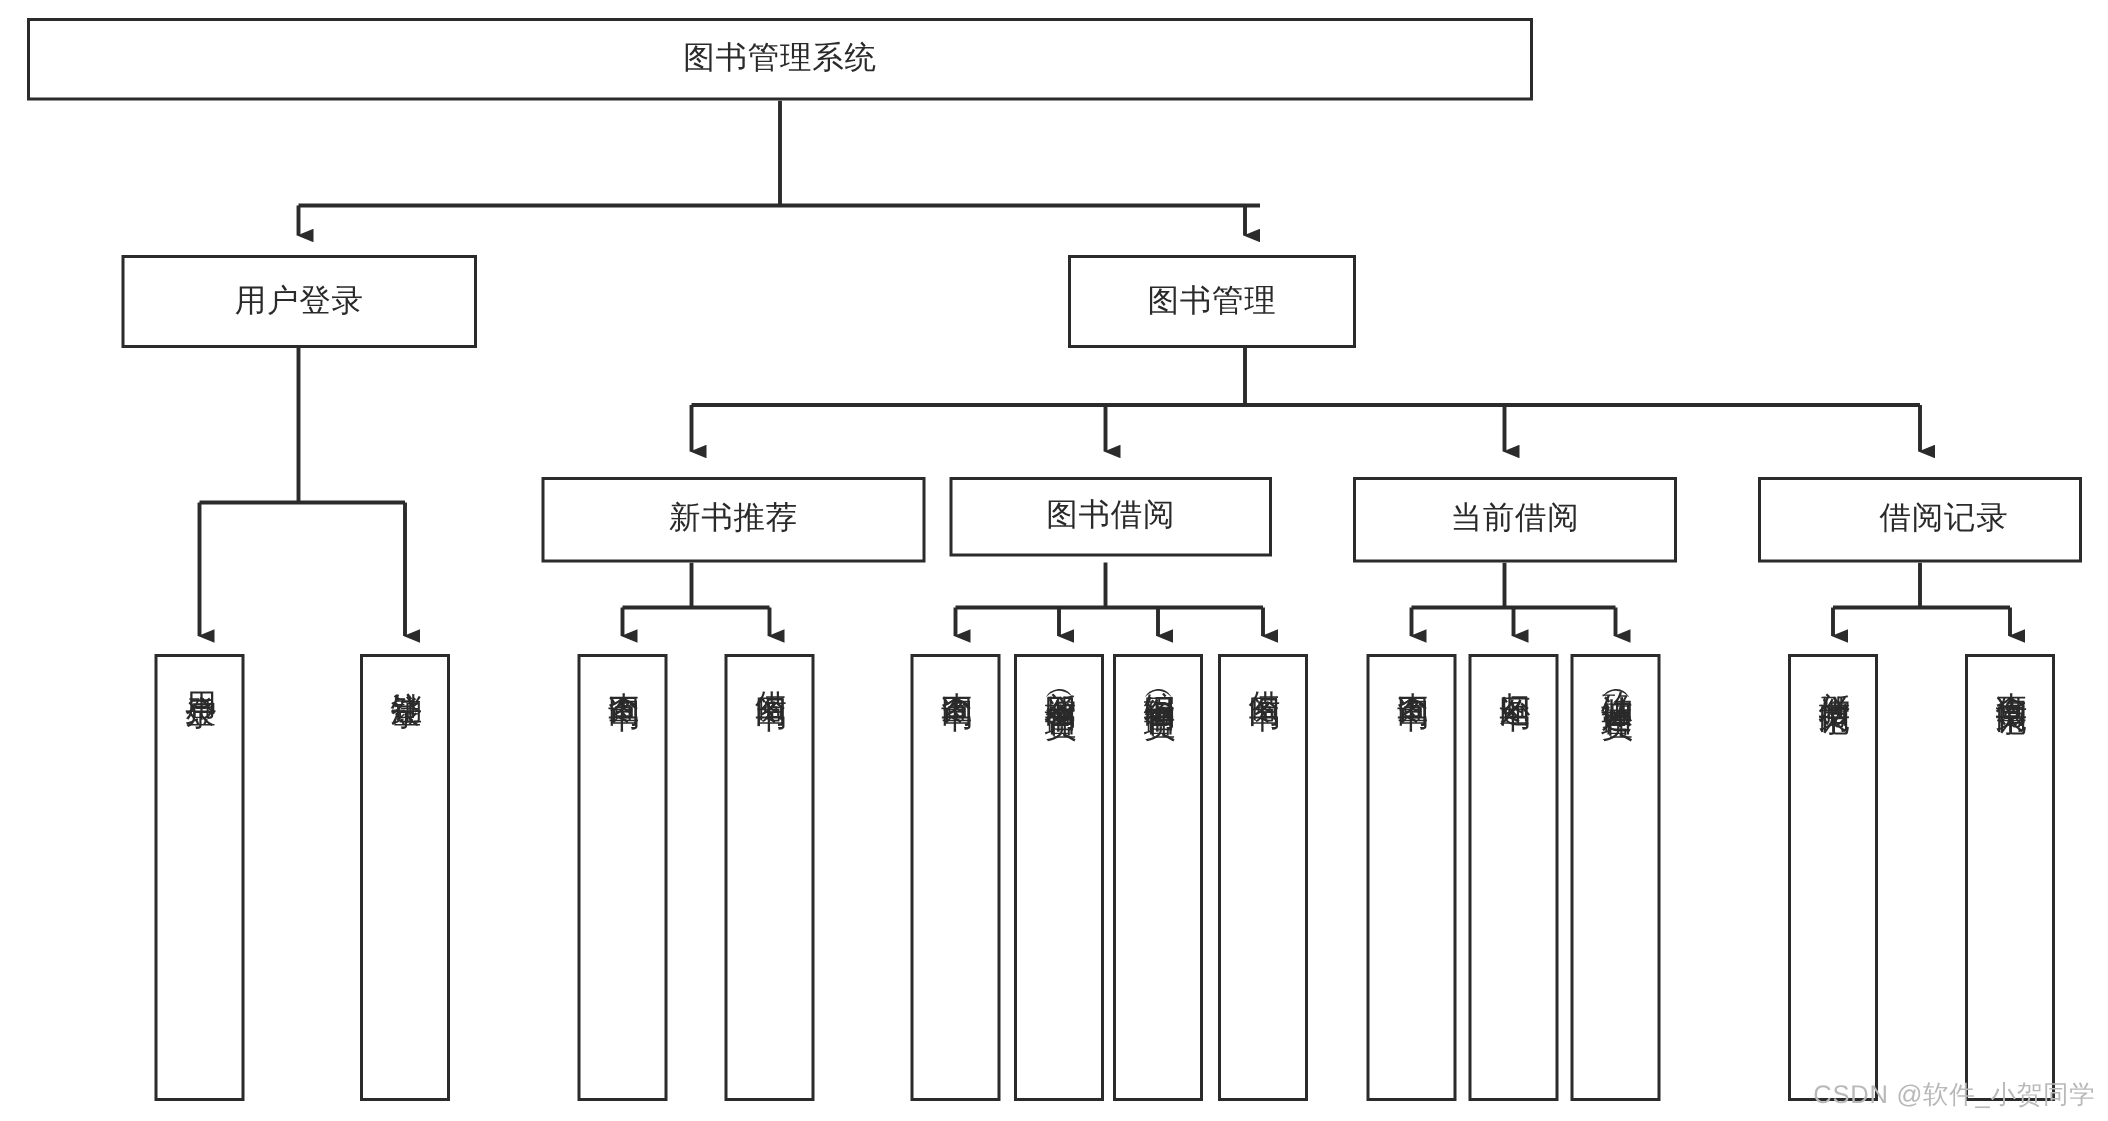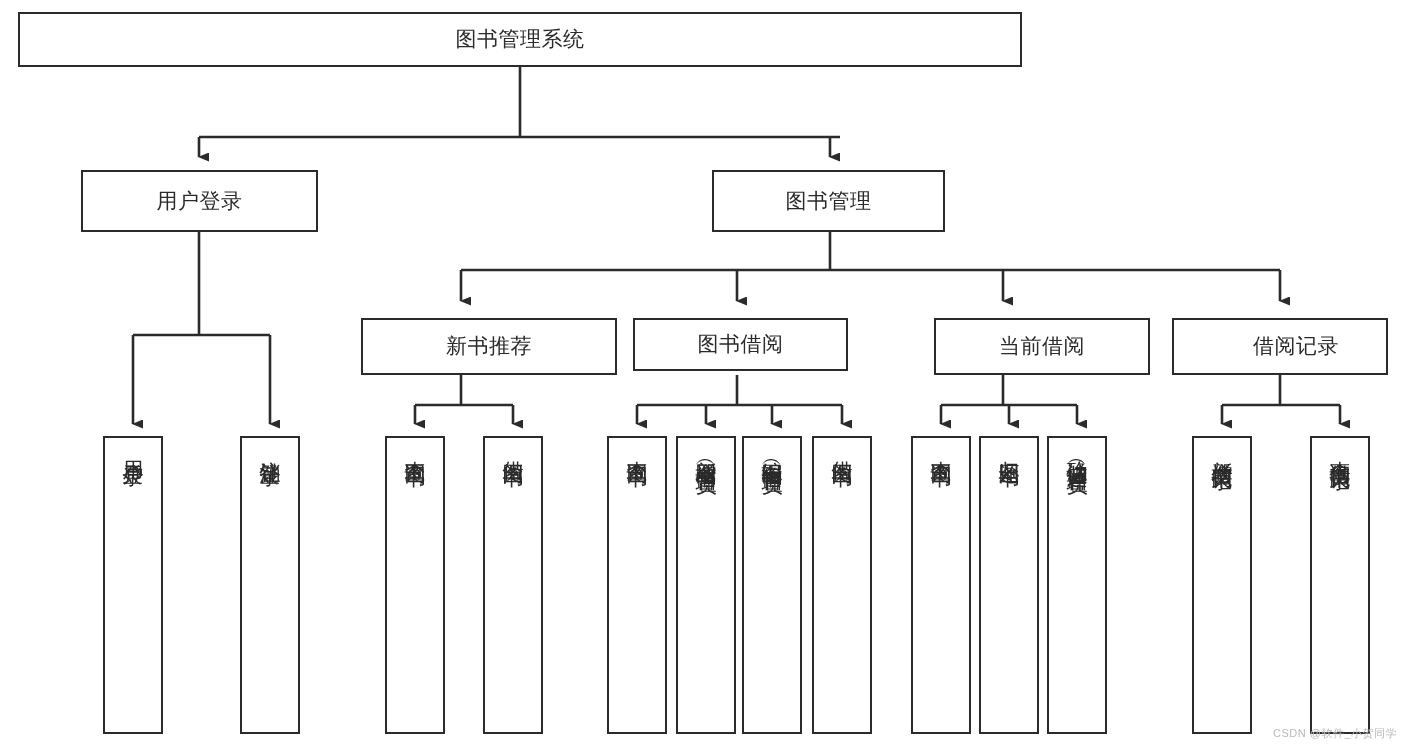--- a/index.html
+++ b/index.html
@@ -58,21 +58,21 @@
     text-orientation: upright;
     font-size: 21px;
     line-height: 1.05;
     letter-spacing: 2px;
     white-space: nowrap;
   }
   .watermark {
     position: absolute;
     right: 8px;
     bottom: 6px;
-    font-size: 11px;
+    font-size: 17px;
     color: #b9b9b9;
     white-space: nowrap;
     letter-spacing: 0.5px;
   }
 </style>
 </head>
 <body>
 
 <div id="diagram-root">
 
@@ -127,31 +127,31 @@
     </g>
   </svg>
 
   <div class="node horizontal" style="left:18px; top:12px; width:1004px; height:55px;">
     <span class="node-label">图书管理系统</span>
   </div>
 
   <div class="node horizontal" style="left:81px; top:170px; width:237px; height:62px;">
     <span class="node-label">用户登录</span>
   </div>
-  <div class="node horizontal" style="left:712px; top:170px; width:233px; height:62px;">
+  <div class="node horizontal" style="left:712px; top:170px; width:192px; height:62px;">
     <span class="node-label">图书管理</span>
   </div>
 
   <div class="node horizontal" style="left:361px; top:318px; width:256px; height:57px;">
     <span class="node-label">新书推荐</span>
   </div>
   <div class="node horizontal" style="left:633px; top:318px; width:215px; height:53px;">
     <span class="node-label">图书借阅</span>
   </div>
-  <div class="node horizontal" style="left:902px; top:318px; width:216px; height:57px;margin-left:32px;">
+  <div class="node horizontal" style="left:902px; top:318px; width:216px; height:57px;">
     <span class="node-label">当前借阅</span>
   </div>
   <div class="node horizontal" style="left:1172px; top:318px; width:216px; height:57px;padding-left:32px;">
     <span class="node-label">借阅记录</span>
   </div>
 
   <div class="node vertical" style="left:103px; top:436px; width:60px; height:298px;">
     <span class="node-label">用户登录</span>
   </div>
   <div class="node vertical" style="left:240px; top:436px; width:60px; height:298px;">

